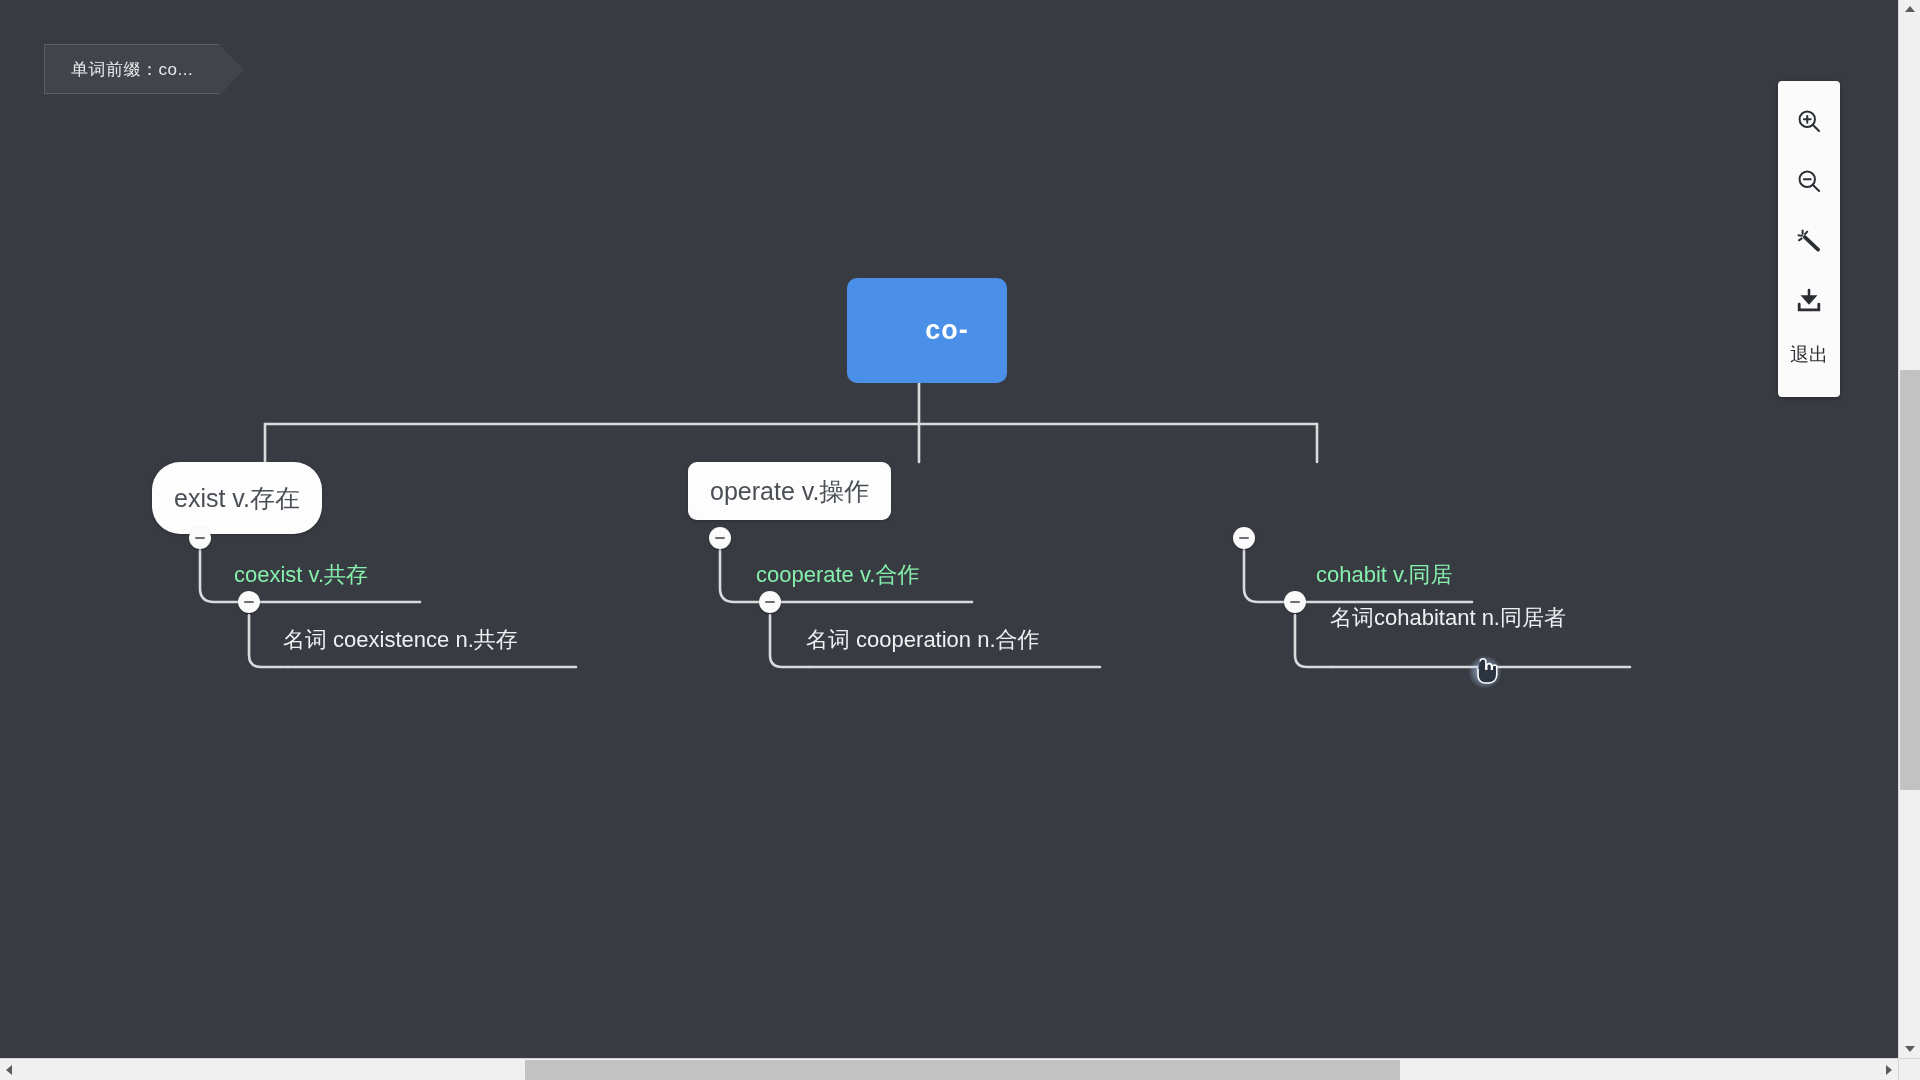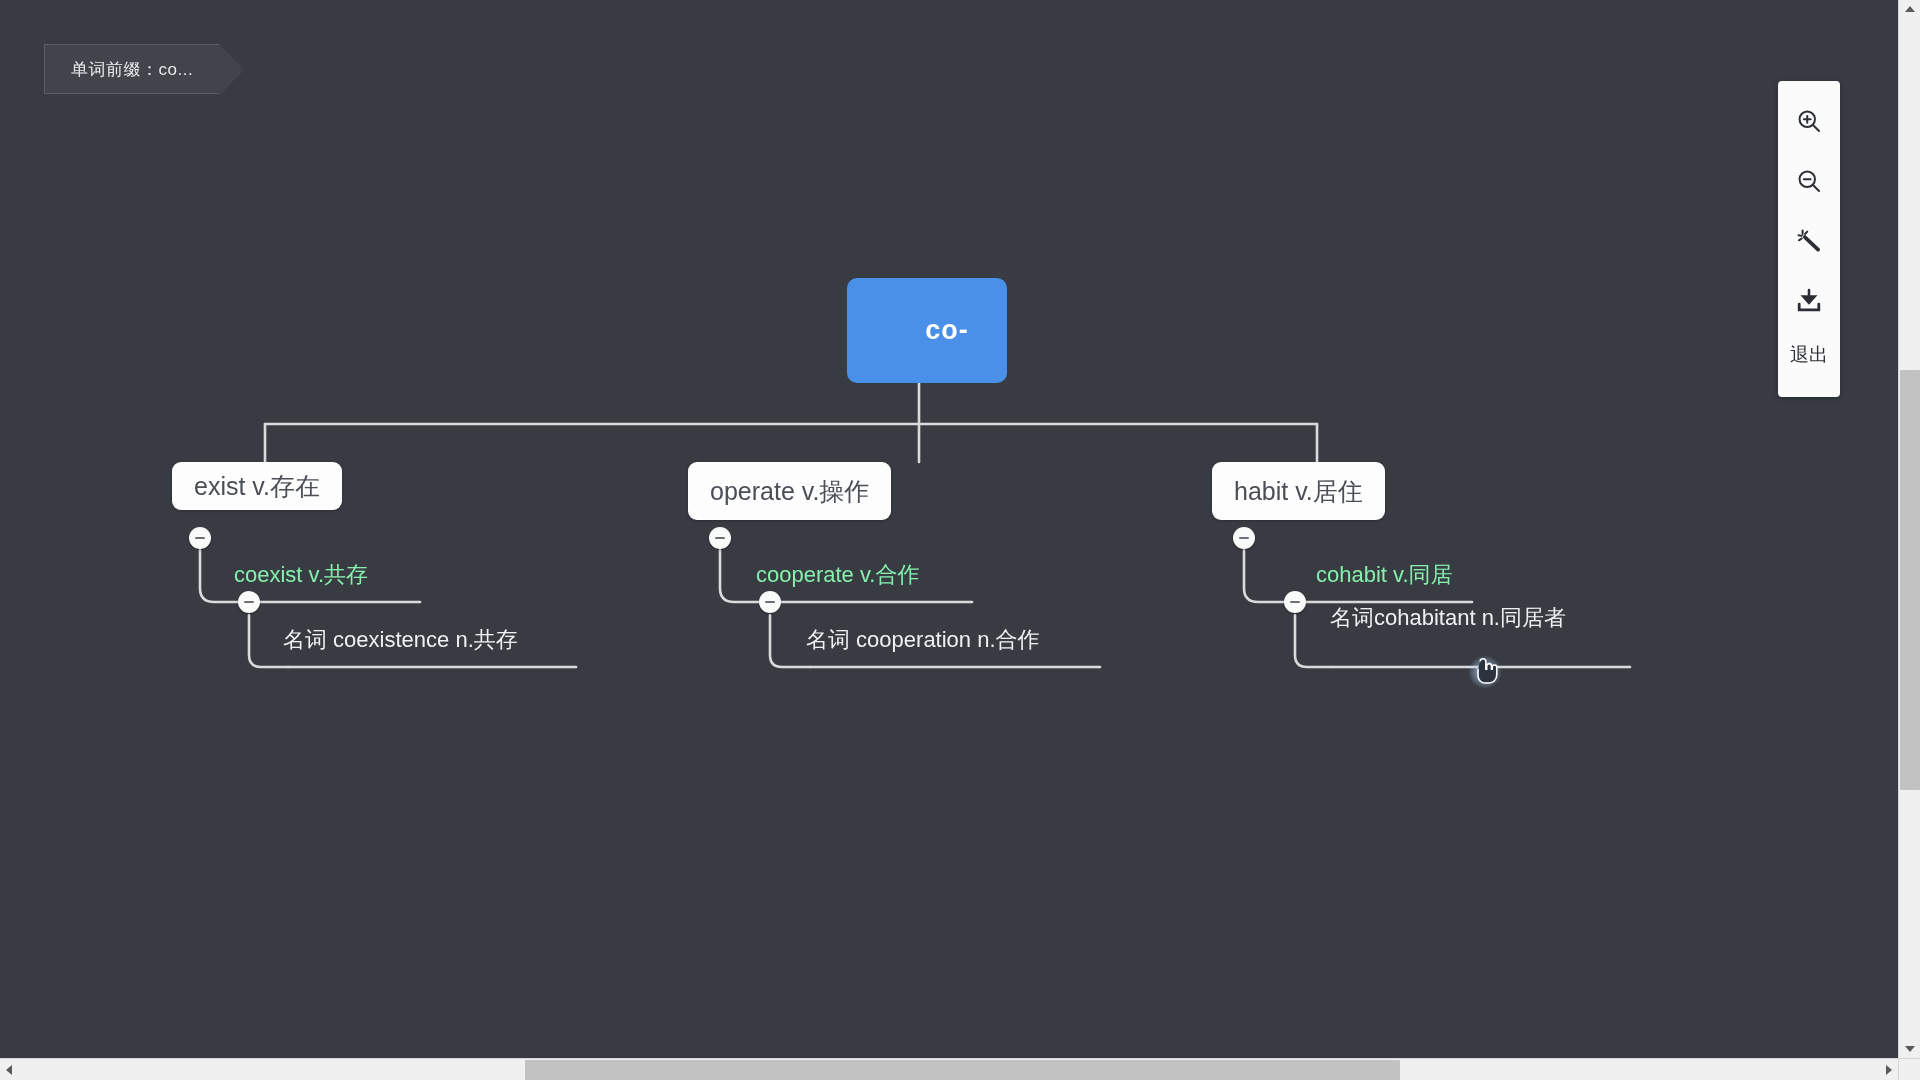--- a/index.html
+++ b/index.html
@@ -225,31 +225,30 @@
         <path d="M1244,550 L1244,588 Q1244,602 1258,602 L1295,602"></path>
         <path d="M1295,602 L1472,602"></path>
         <path d="M1295,615 L1295,655 Q1295,667 1307,667 L1332,667"></path>
         <path d="M1332,667 L1630,667"></path>
       </g>
     </svg>
   </div>
 
   <div class="node node-root" style="left:847px; top:278px; width:160px; height:105px;padding-left:40px;">co-</div>
 
-  <div class="node node-box" style="left:172px; top:462px; height:48px;">exist v.存在</div>
+  <div class="node node-box" style="left:152px; top:462px; height:72px;border-radius:28px;">exist v.存在</div>
   <div class="toggle" style="left:189px; top:527px;">
       <i></i>
     </div>
 
   <div class="node node-box" style="left:688px; top:462px; height:58px;">operate v.操作</div>
   <div class="toggle" style="left:709px; top:527px;">
       <i></i>
     </div>
 
-  <div class="node node-box" style="left:1212px; top:462px; height:58px;">habit v.居住</div>
   <div class="toggle" style="left:1233px; top:527px;">
       <i></i>
     </div>
 
   <div class="node node-text" style="left:234px; top:560px; height:30px;">coexist v.共存</div>
   <div class="toggle" style="left:238px; top:591px;">
       <i></i>
     </div>
 
   <div class="node node-text" style="left:756px; top:560px; height:30px;">cooperate v.合作</div>

